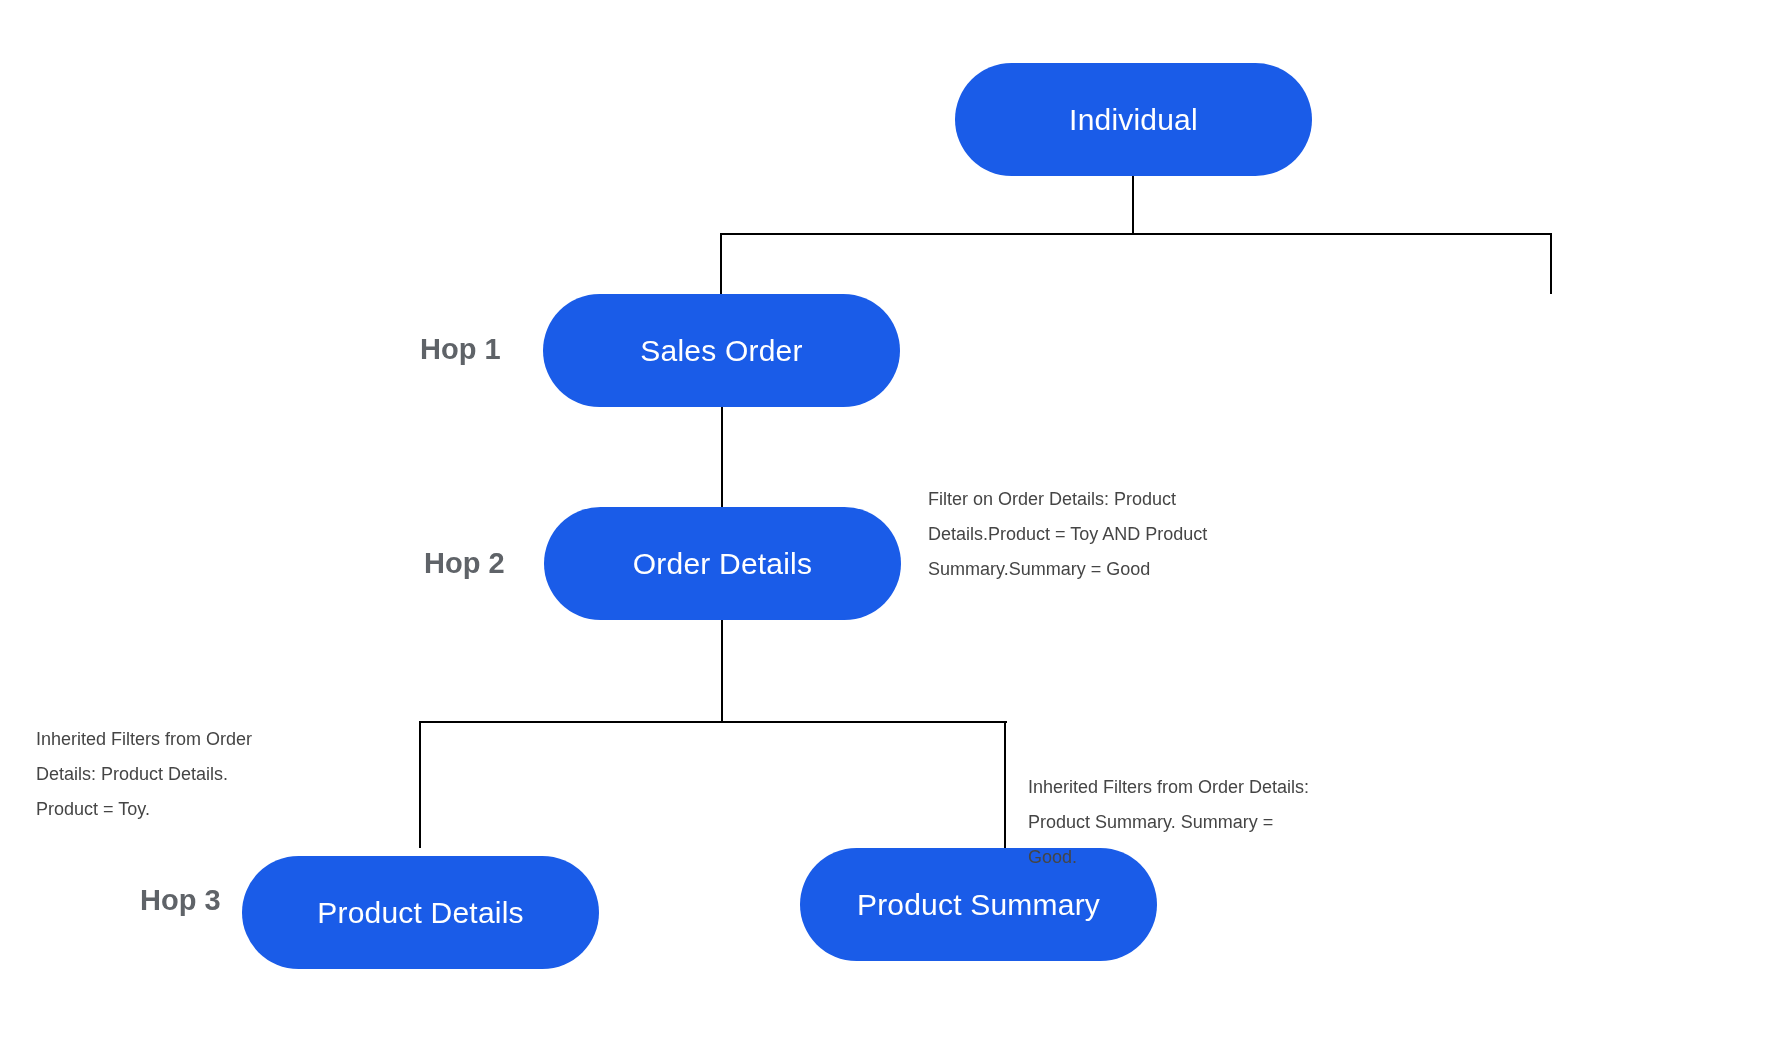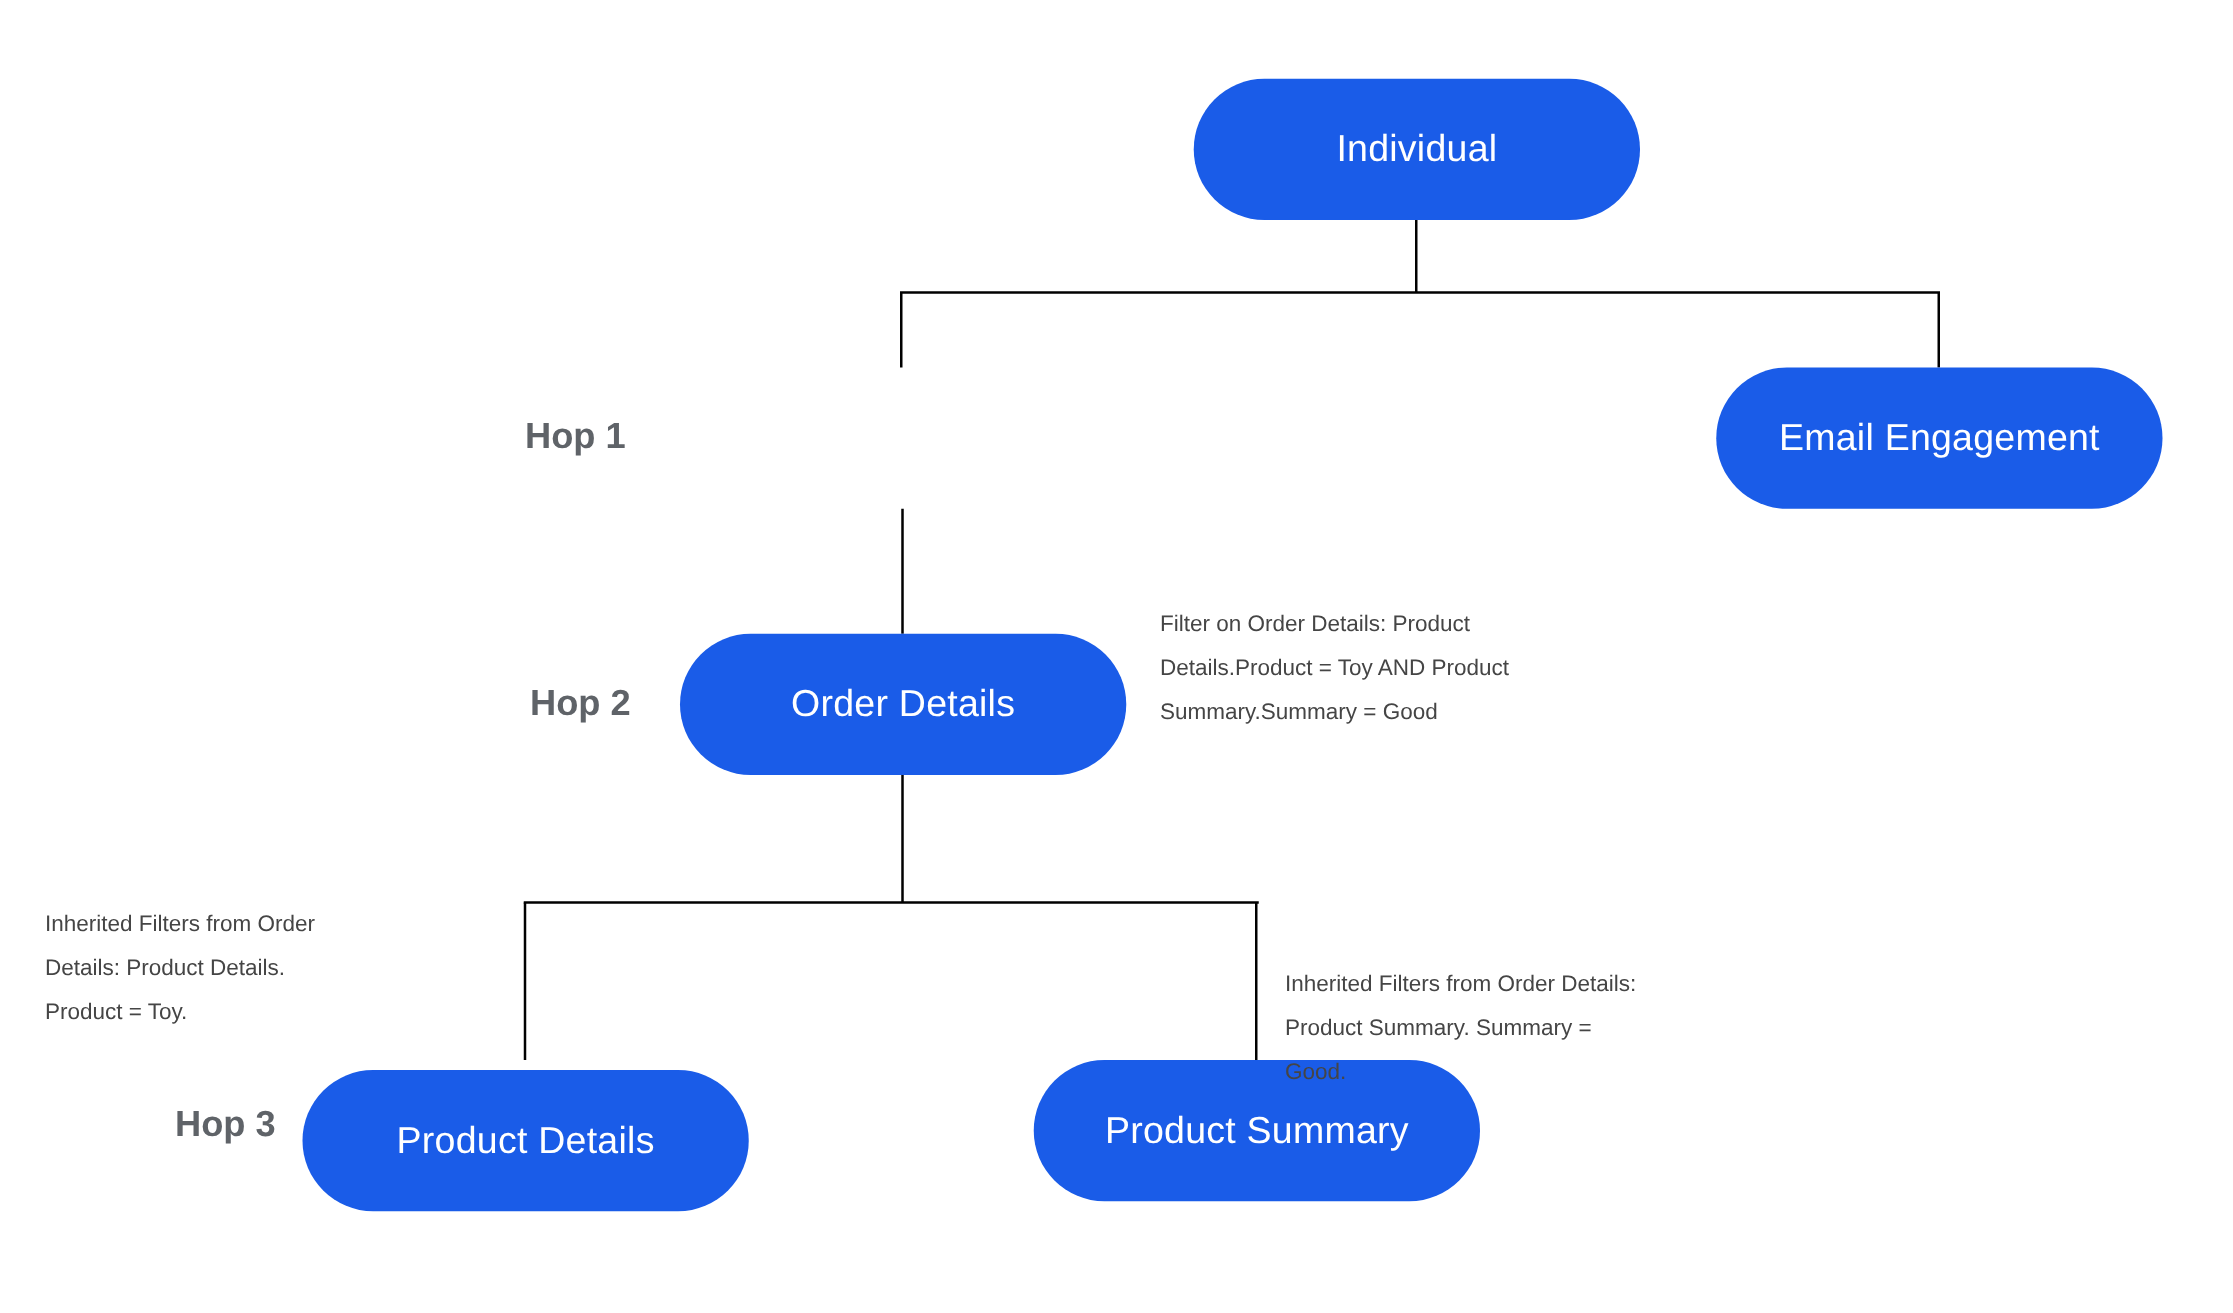--- a/index.html
+++ b/index.html
@@ -53,21 +53,21 @@
   .line {
     position: absolute;
     background: var(--connector);
   }
   
   #node-individual       { left: 955px;  top: 63px;  }
   #node-sales-order      { left: 543px;  top: 294px; }
   #node-email-engagement { left: 1373px; top: 294px; }
   #node-order-details    { left: 544px;  top: 507px; text-align: right; }
   #node-product-details  { left: 242px;  top: 856px; }
-  #node-product-summary  { left: 827px;  top: 848px; }
+  #node-product-summary  { left: 800px;  top: 848px; }
   
   #hop-1 { left: 420px; top: 333px; }
   #hop-2 { left: 424px; top: 547px; }
   #hop-3 { left: 140px; top: 884px; }
   
   #note-filter          { left: 928px;  top: 482px; width: 500px; }
   #note-inherited-left  { left: 36px;   top: 722px; width: 430px; }
   #note-inherited-right { left: 1028px; top: 722px; width: 580px; margin-top: 48px; }
   
   #line-ind-down { left: 1132px; top: 176px; width: 2px;   height: 58px;  }
@@ -90,22 +90,22 @@
   <div class="line" id="line-so-drop"></div>
   <div class="line" id="line-ee-drop"></div>
   <div class="line" id="line-so-od"></div>
   <div class="line" id="line-od-down"></div>
   <div class="line" id="line-h2"></div>
   <div class="line" id="line-pd-drop"></div>
   <div class="line" id="line-ps-drop"></div>
 
   <div class="node" id="node-individual">Individual</div>
 
+  <div class="node" id="node-sales-order">Sales Order</div>
 
-  <div class="node" id="node-email-engagement">Email Engagement</div>
 
   <div class="node" id="node-order-details">Order Details</div>
 
   <div class="node" id="node-product-details">Product Details</div>
 
   <div class="node" id="node-product-summary">Product Summary</div>
 
   <div class="hop" id="hop-1">Hop 1</div>
 
   <div class="hop" id="hop-2">Hop 2</div>

